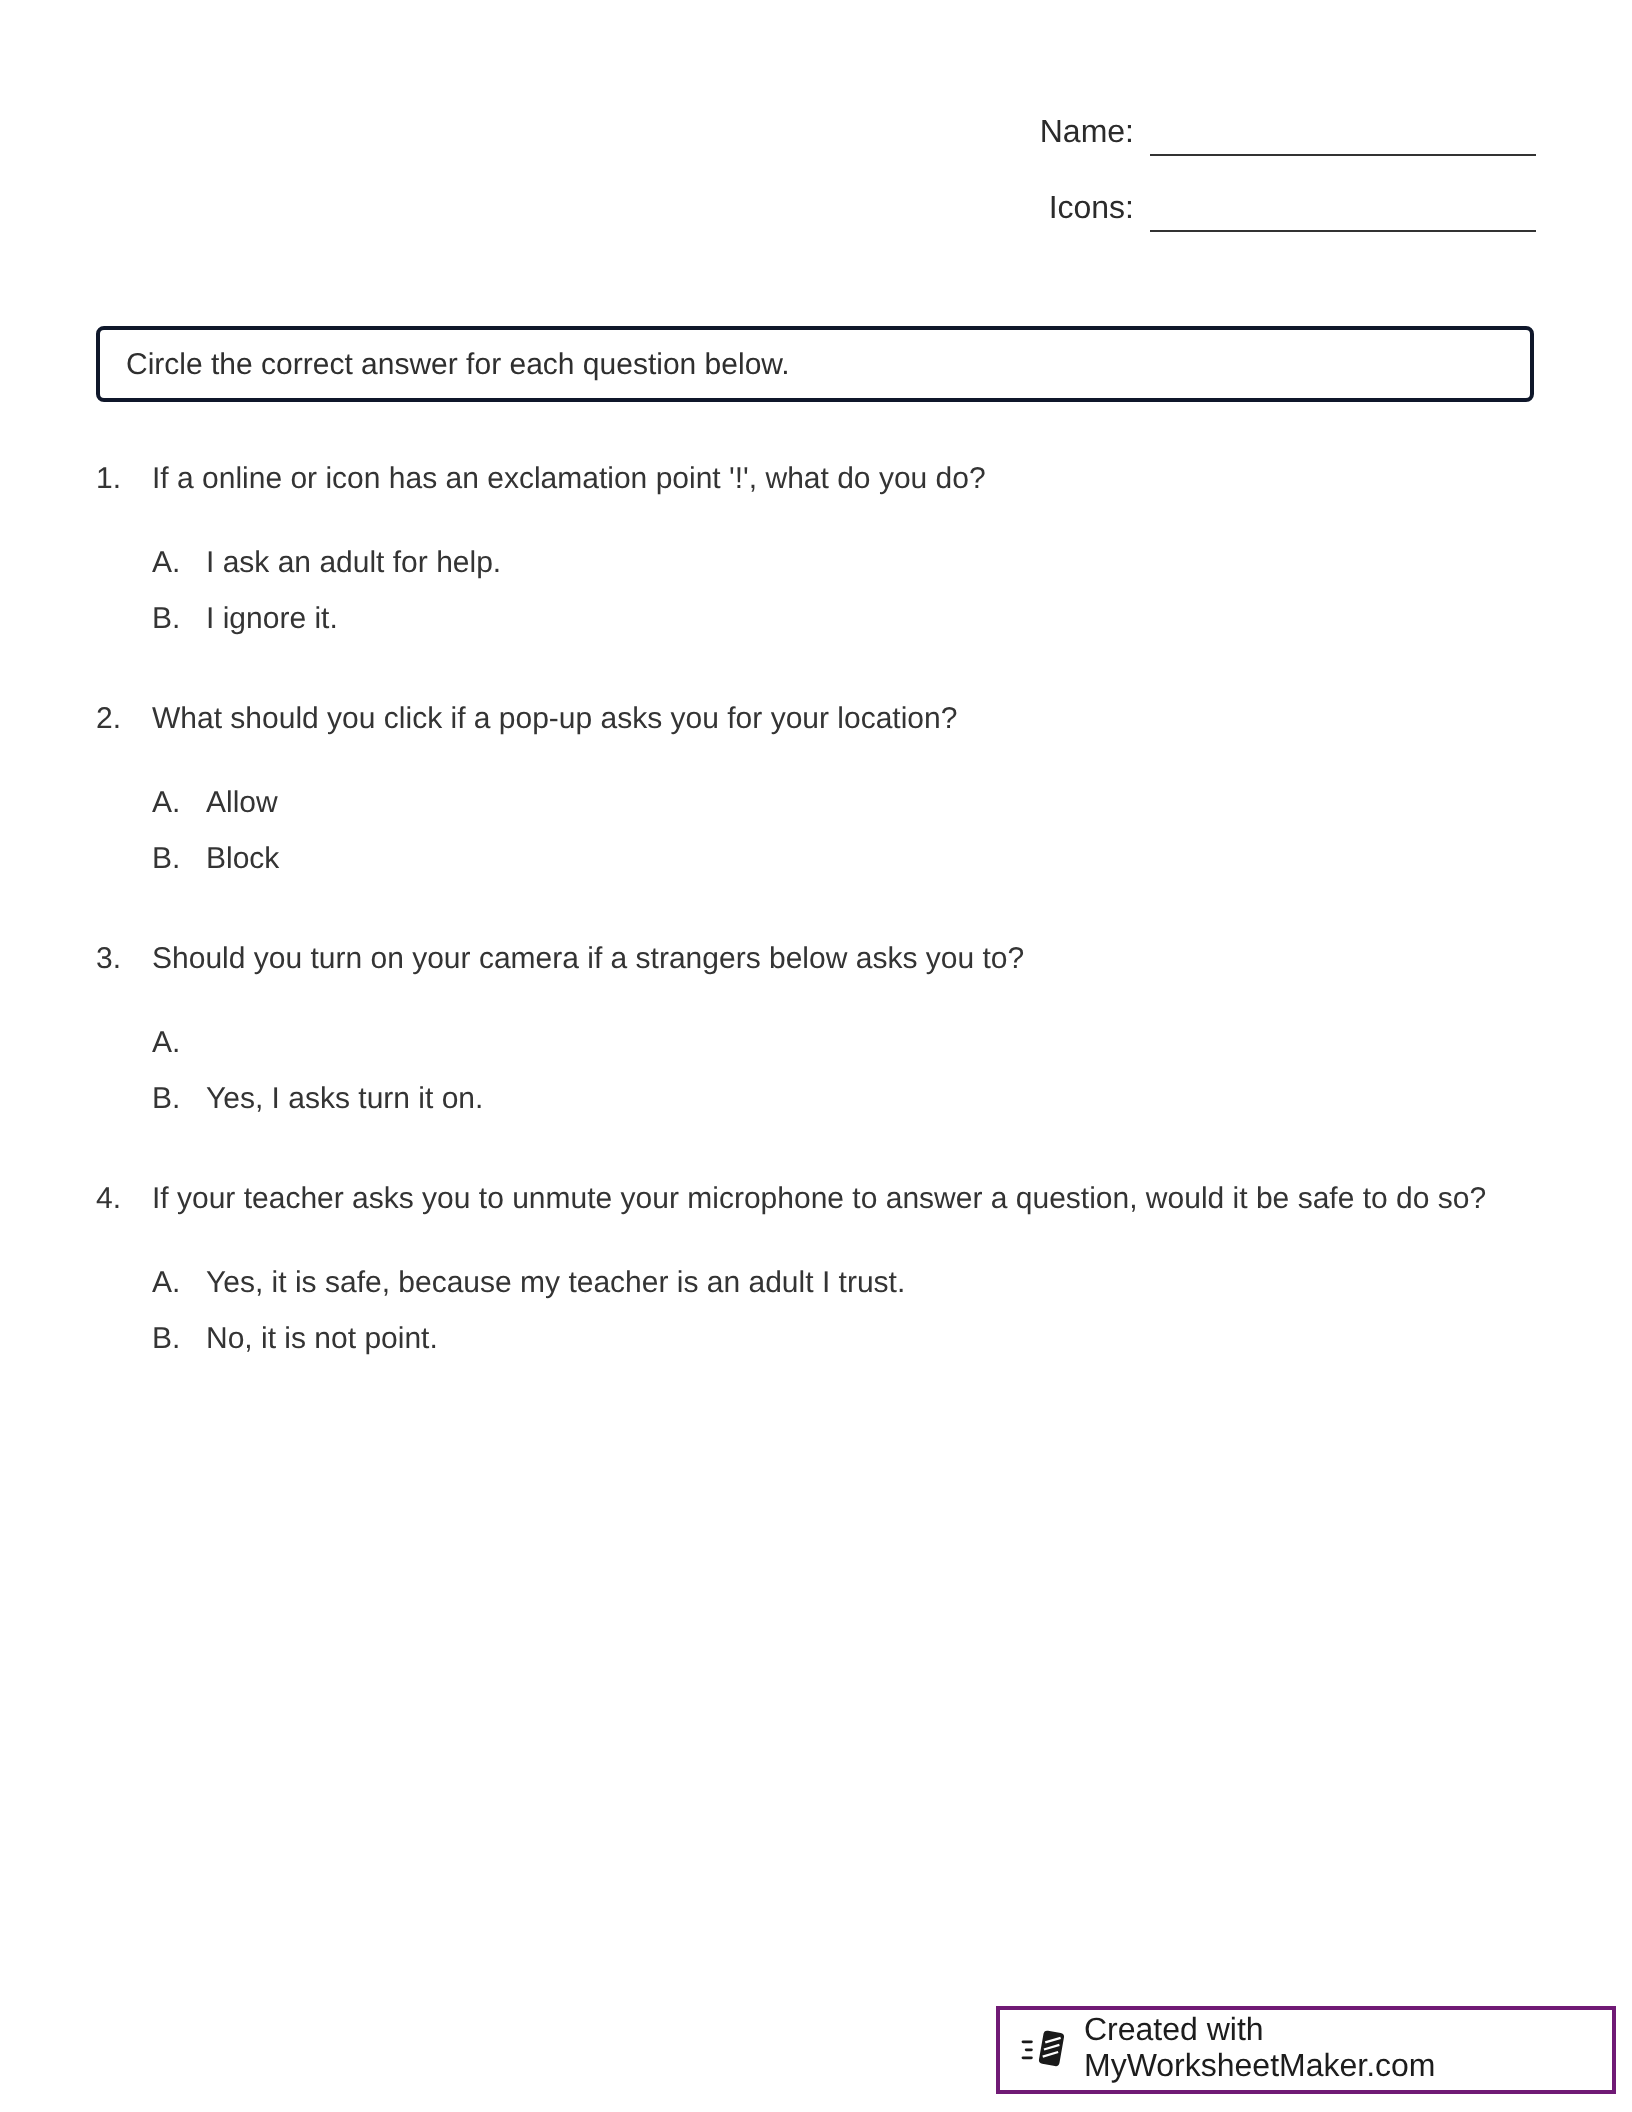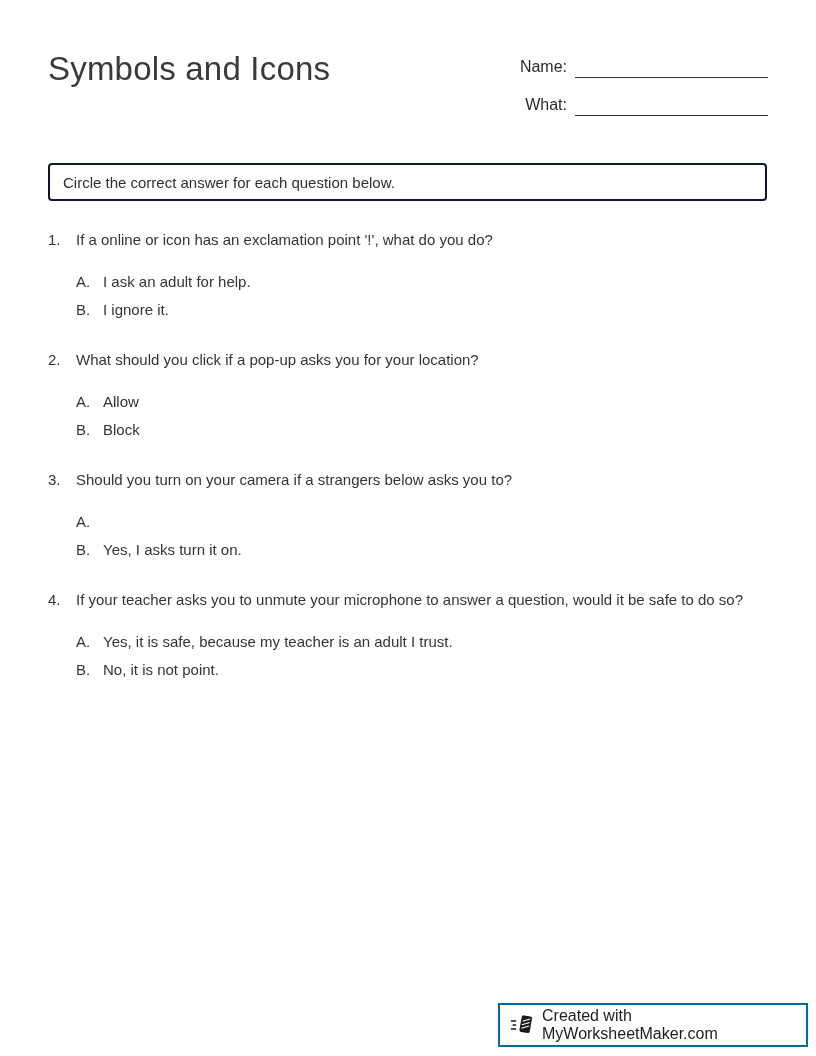--- a/index.html
+++ b/index.html
@@ -39,43 +39,42 @@
   }
   .question { margin-bottom:29px; }
   .q-line { display:flex; margin-bottom:21px; }
   .q-num { width:28px; flex:0 0 28px; }
   .q-text { flex:1; }
   .choice { display:flex; margin-left:28px; margin-bottom:7px; }
   .choice-letter { width:27px; flex:0 0 27px; }
   .footer-box {
     position:absolute; left:498px; top:1003px;
     width:310px; height:44px;
-    border:2px solid #0369a1;
+    border:2px solid #701a75;
     background:#ffffff;
     display:flex; align-items:center; gap:8px;
     padding:0 10px;
     font-size:16px; color:#1d1d1d;
   }
   .logo { display:inline-flex; width:24px; height:24px; flex:0 0 24px; }
   .logo svg { width:100%; height:100%; }
 </style>
 </head>
 <body>
 
 <div class="page">
 
-  <h1 class="title">Symbols and Icons</h1>
 
   <div class="header-fields">
     <div class="field-row">
       <span class="field-label">Name:</span>
       <span class="field-line"></span>
     </div>
     <div class="field-row">
-      <span class="field-label">What:</span>
+      <span class="field-label">Icons:</span>
       <span class="field-line"></span>
     </div>
   </div>
 
   <div class="instruction-box">
     <span>Circle the correct answer for each question below.</span>
   </div>
 
   <div class="questions">
 

